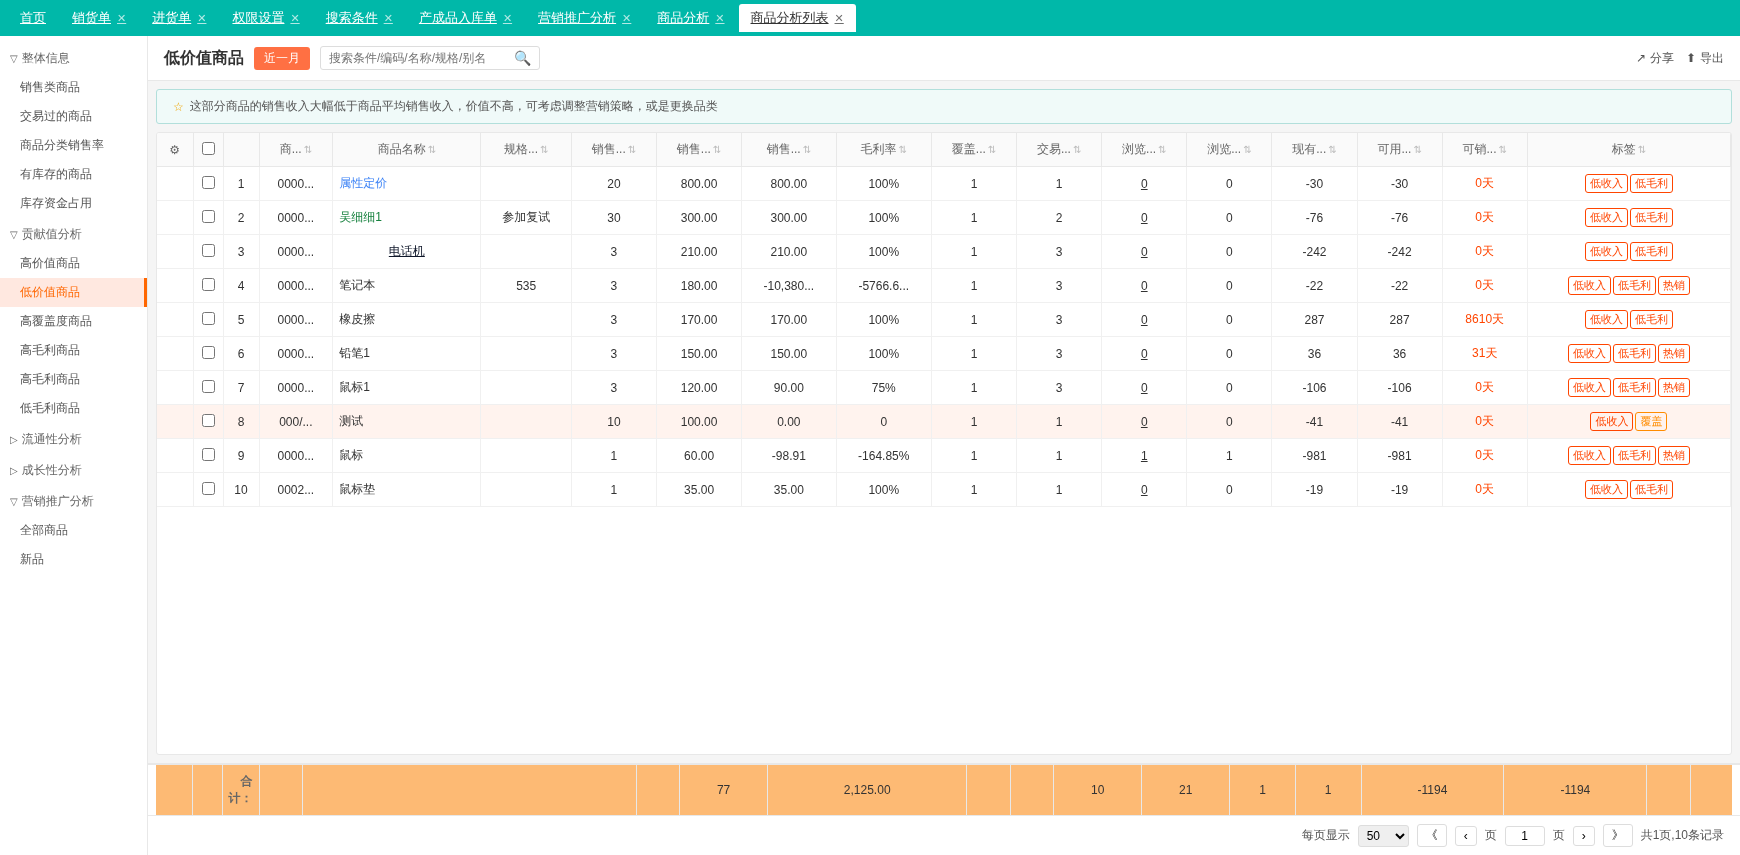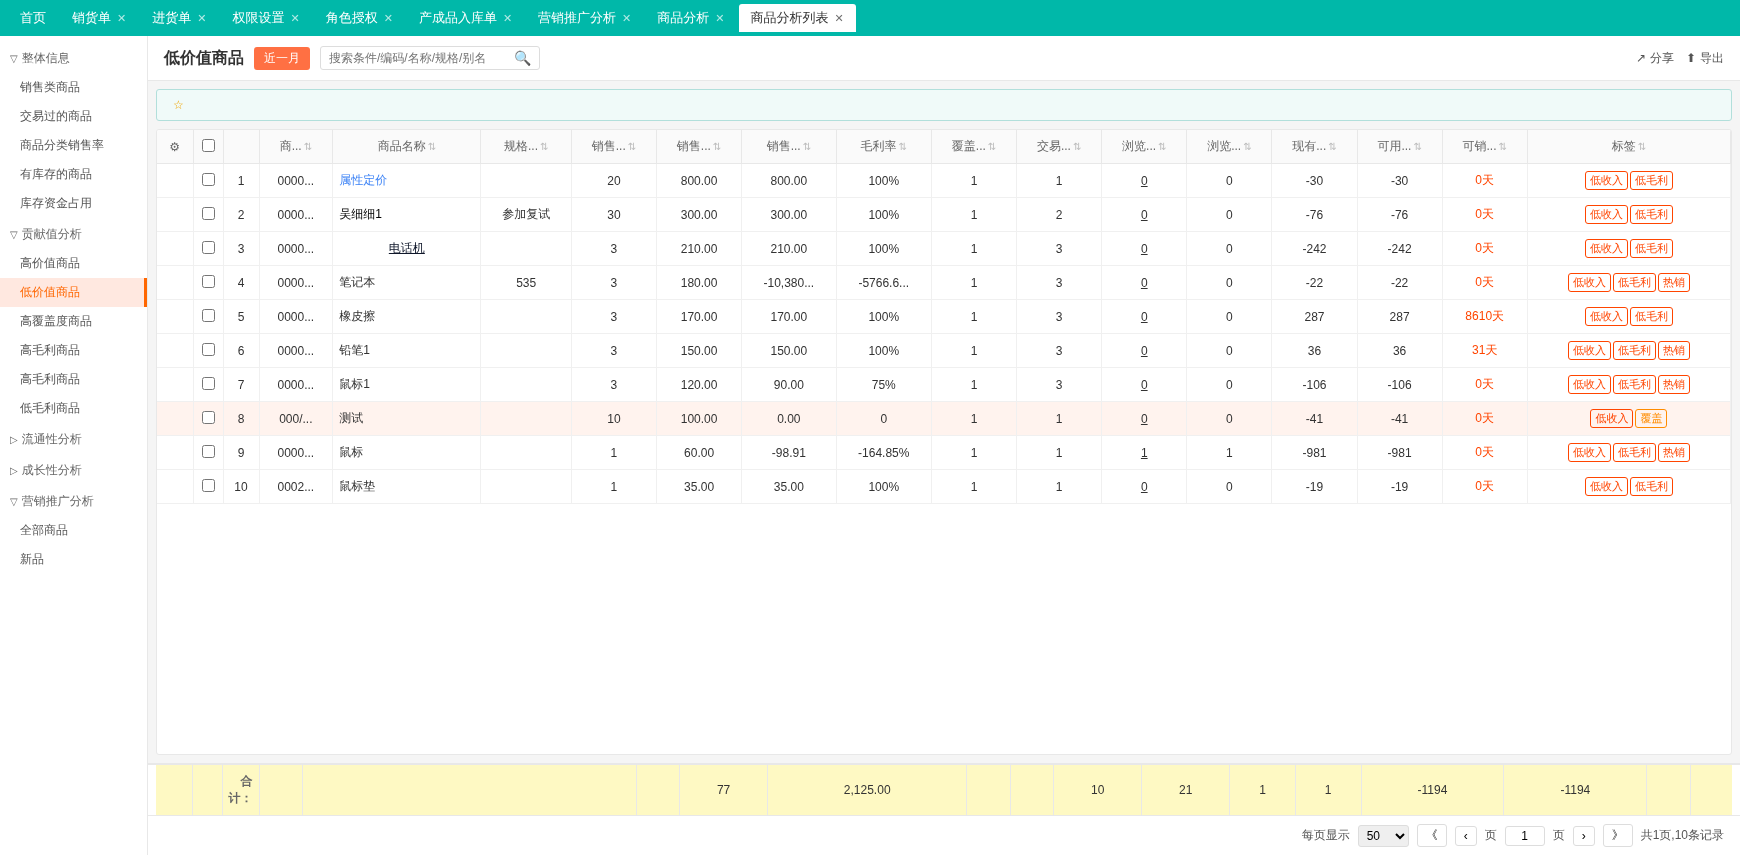--- a/index.html
+++ b/index.html
@@ -1,20 +1,20 @@
 <!DOCTYPE html>
 <html><head>
   <meta charset="utf-8">
   <style>
     * { margin: 0; padding: 0; box-sizing: border-box; }
     body { font-family: "Microsoft YaHei", Arial, sans-serif; font-size: 12px; background: #f5f5f5; color: #333; width: 1740px; min-height: 855px; overflow-x: hidden; }
 
     
     .top-nav { background: #00b8a9; height: 36px; display: flex; align-items: center; padding: 0 8px; gap: 2px; }
-    .nav-item { color: #fff; padding: 4px 12px; cursor: pointer; font-size: 13px; border-radius: 3px 3px 0 0; white-space: nowrap; display: flex; align-items: center; gap: 4px; height: 28px; }
+    .nav-item { color: #fff; padding: 4px 12px; cursor: pointer; font-size: 13px; border-radius: 3px 3px 0 0; white-space: nowrap; display: flex; align-items: center; gap: 4px; height: 28px; text-decoration: underline; }
     .nav-item.active { background: #fff; color: #333; }
     .nav-close { font-size: 11px; opacity: 0.7; margin-left: 2px; }
 
     
     .main-layout { display: flex; height: calc(855px - 36px); }
 
     
     .sidebar { width: 148px; background: #fff; border-right: 1px solid #e8e8e8; padding: 8px 0; flex-shrink: 0; overflow-y: auto; }
     .sidebar-group { margin-bottom: 2px; }
     .sidebar-group-header { display: flex; align-items: center; padding: 6px 10px; font-size: 12px; color: #666; cursor: pointer; }
@@ -71,21 +71,21 @@
   </div>
   <div class="nav-item">
     <span>进货单</span>
     <span class="nav-close">✕</span>
   </div>
   <div class="nav-item">
     <span>权限设置</span>
     <span class="nav-close">✕</span>
   </div>
   <div class="nav-item">
-    <span>角色授权</span>
+    <span>搜索条件</span>
     <span class="nav-close">✕</span>
   </div>
   <div class="nav-item">
     <span>产成品入库单</span>
     <span class="nav-close">✕</span>
   </div>
   <div class="nav-item">
     <span>营销推广分析</span>
     <span class="nav-close">✕</span>
   </div>
@@ -167,20 +167,21 @@
         </div>
         <div class="header-action">
           <span>⬆</span>
           <span>导出</span>
         </div>
       </div>
     </div>
 
     <div class="info-banner">
       <span class="info-icon">☆</span>
+      <span>这部分商品的销售收入大幅低于商品平均销售收入，价值不高，可考虑调整营销策略，或是更换品类</span>
     </div>
 
     <div class="table-container">
       <table class="data-table">
         <thead>
           <tr>
             <th style="width:36px;"><span>⚙</span></th>
             <th style="width:30px;" class="checkbox-col"><input type="checkbox" style=""></th>
             <th style="width:36px;"></th>
             <th>商...<span class="col-sort">⇅</span></th>
@@ -219,21 +220,21 @@
     <td>-30</td>
     <td>-30</td>
     <td><span class="days-red">0天</span></td>
     <td><span class="tag tag-red">低收入</span><span class="tag tag-red">低毛利</span></td>
   </tr>
             <tr>
     <td></td>
     <td class="checkbox-col"><input type="checkbox" style=""></td>
     <td>2</td>
     <td>0000...</td>
-    <td style="text-align:left; color:#000000; cursor:pointer;">吴细细1</td>
+    <td style="text-align:left; color:#15803d; cursor:pointer;">吴细细1</td>
     <td>参加复试</td>
     <td>30</td>
     <td>300.00</td>
     <td>300.00</td>
     <td>100%</td>
     <td>1</td>
     <td>2</td>
     <td><span class="underline">0</span></td>
     <td>0</td>
     <td>-76</td>
@@ -401,21 +402,21 @@
     <td><span class="days-red">0天</span></td>
     <td><span class="tag tag-red">低收入</span><span class="tag tag-red">低毛利</span></td>
   </tr>
           </tbody>
       </table>
     </div>
 
     <div style="background:#fff; border-top:2px solid #e8e8e8; padding:0 8px;">
       <table style="width:100%; border-collapse:collapse; font-size:12px;">
         <tbody>
-            <tr style="background:#fef9c3;">
+            <tr style="background:#fdba74;">
           <td style="width:36px; padding:8px 6px; border-right:1px solid #e8e8e8; text-align:center;"></td>
           <td style="width:30px; border-right:1px solid #e8e8e8;"></td>
           <td style="width:36px; border-right:1px solid #e8e8e8; text-align:right; padding:8px 6px; color:#666; font-weight:bold;">合计：</td>
           <td style="border-right:1px solid #e8e8e8; text-align:center; padding:8px 6px;"></td>
           <td style="min-width:100px; border-right:1px solid #e8e8e8; text-align:center; padding:8px 6px;"></td>
           <td style="border-right:1px solid #e8e8e8; text-align:center; padding:8px 6px;"></td>
           <td style="border-right:1px solid #e8e8e8; text-align:center; padding:8px 6px;">77</td>
           <td style="border-right:1px solid #e8e8e8; text-align:center; padding:8px 6px;">2,125.00</td>
           <td style="border-right:1px solid #e8e8e8; text-align:center; padding:8px 6px;"></td>
           <td style="border-right:1px solid #e8e8e8; text-align:center; padding:8px 6px;"></td>

